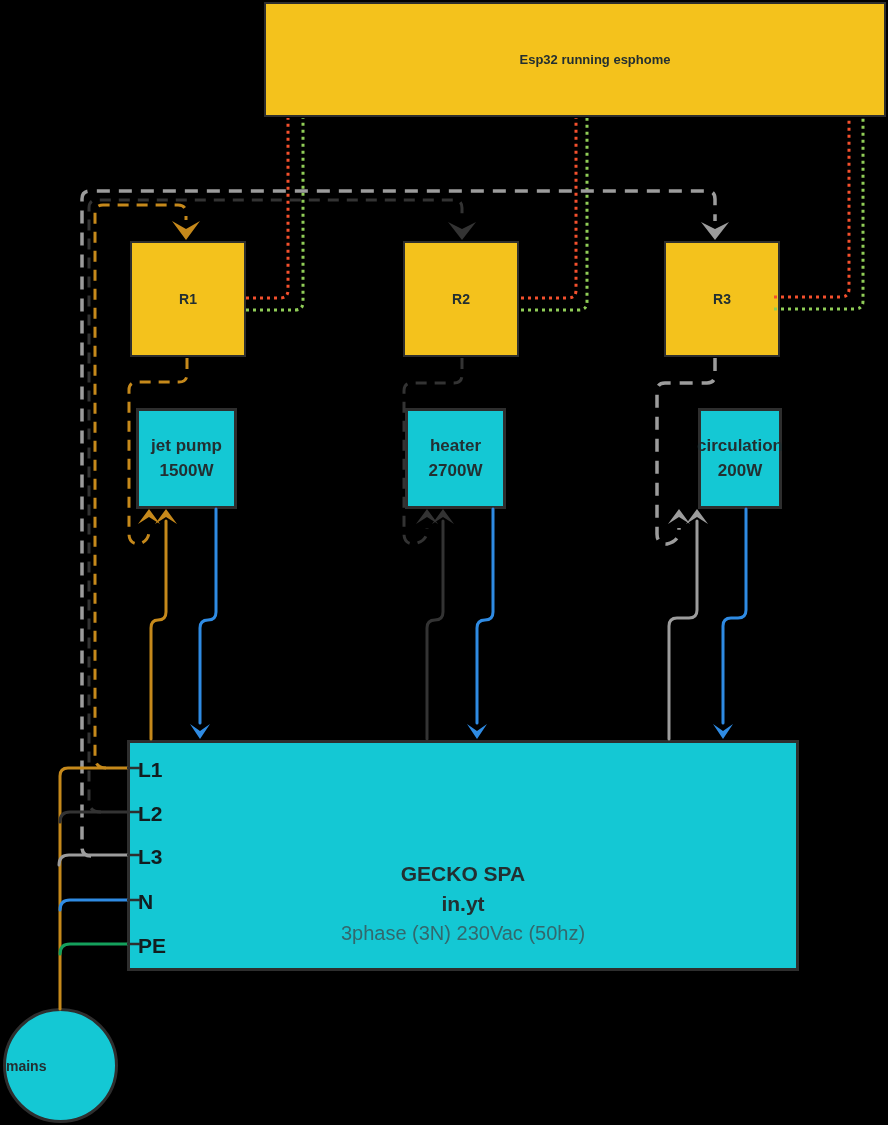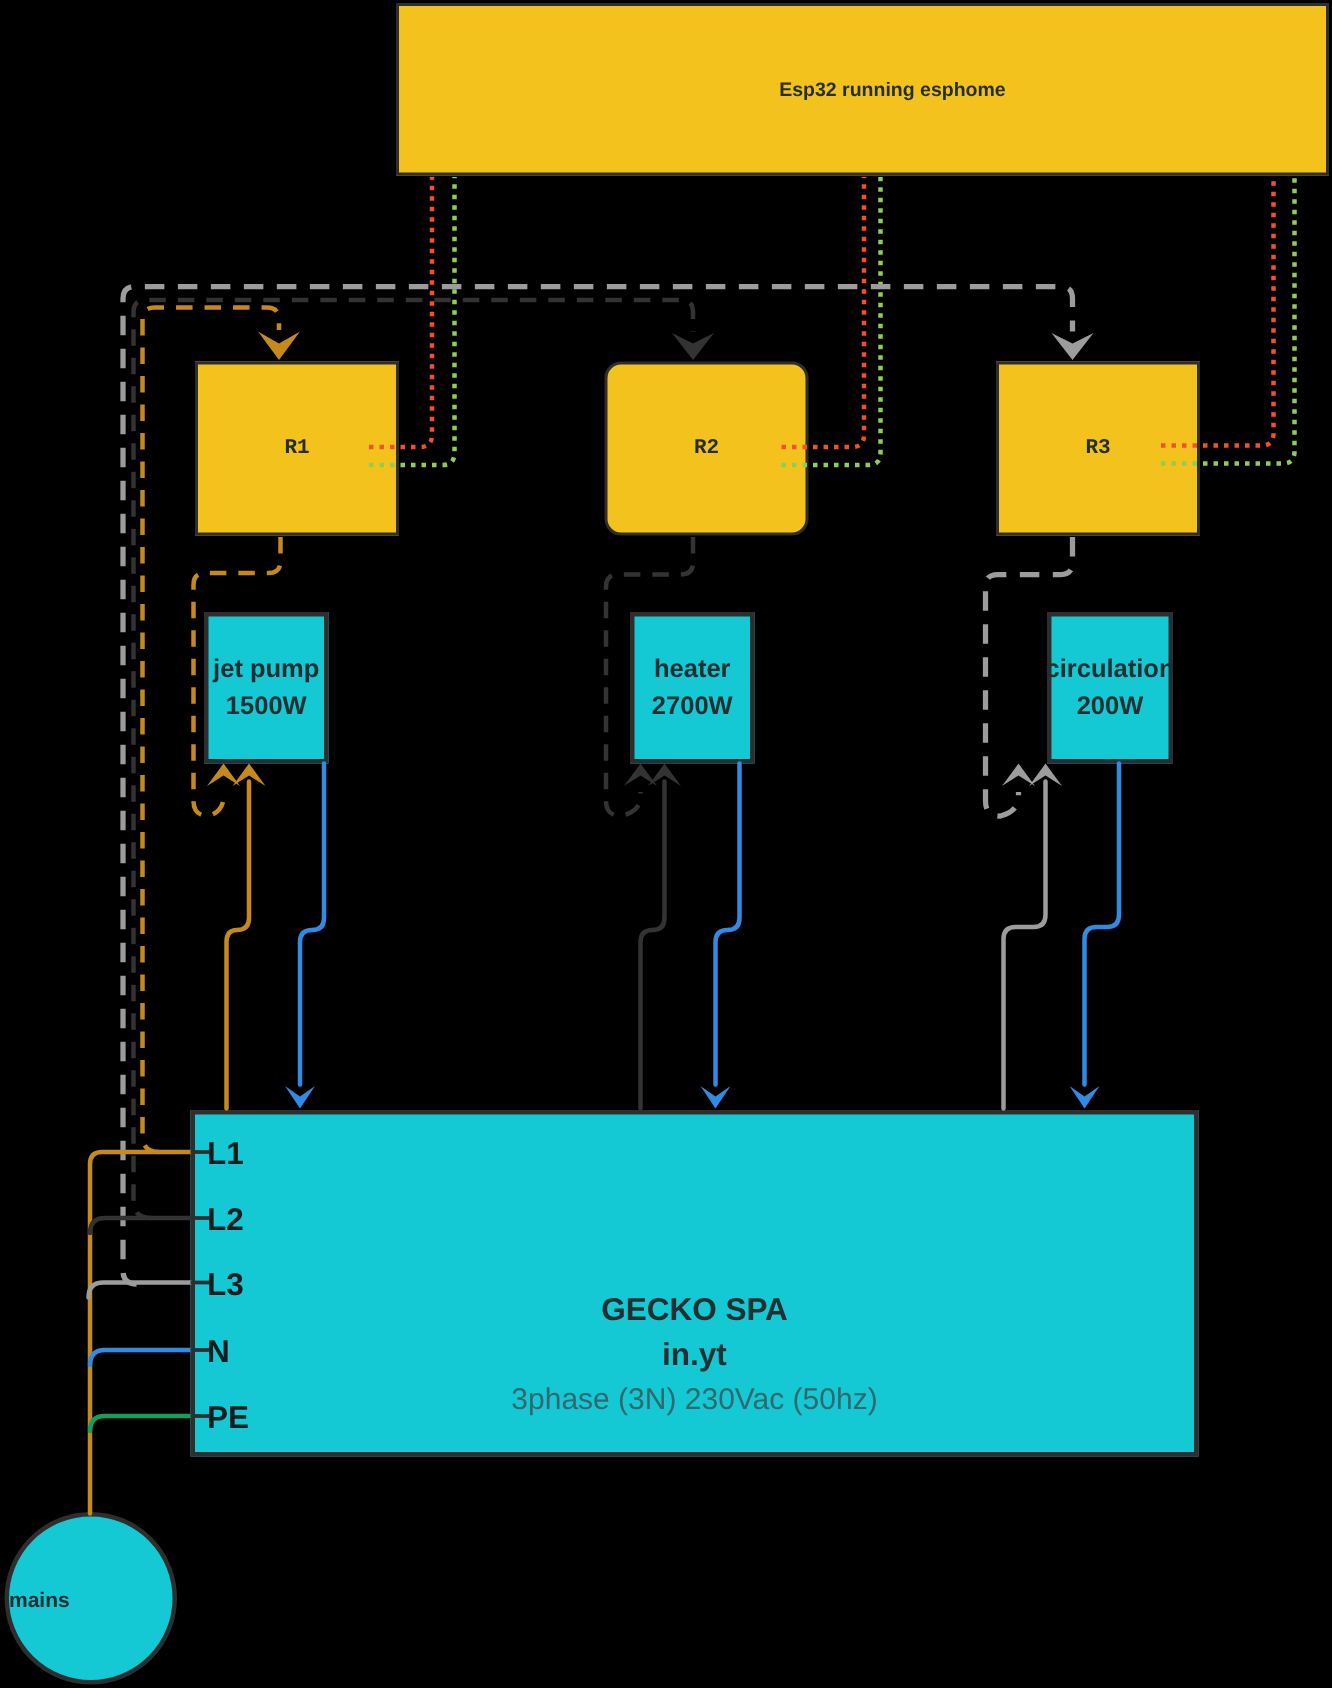--- a/index.html
+++ b/index.html
@@ -21,27 +21,27 @@
   html,body{background:#000;}
   body{font-family:"Liberation Sans","DejaVu Sans",sans-serif;}
   #stage{position:relative;width:888px;height:1125px;background:var(--c-background);overflow:hidden;}
 
   .ybox{position:absolute;background:var(--c-box-yellow);border:2px solid var(--c-border);
         display:flex;align-items:center;justify-content:center;color:var(--c-text-dark);font-weight:bold;}
   .cbox{position:absolute;background:var(--c-box-cyan);border:3px solid var(--c-border);
         display:flex;flex-direction:column;align-items:center;justify-content:center;
         color:var(--c-text-dark);font-weight:bold;text-align:center;}
   #esp-box{left:264px;top:2px;width:622px;height:115px;font-size:13px;padding-left:40px;}
-  .relay{width:136px;height:116px;top:241px;font-size:14px;font-family:Liberation Mono, monospace;}
+  .relay{width:116px;height:116px;top:241px;font-size:14px;}
   #relay-r1{left:130px;}
-  #relay-r2{left:403px;border-radius:11px;}
+  #relay-r2{left:403px;}
   #relay-r3{left:664px;}
-  .load{width:83px;height:101px;top:408px;font-size:17px;line-height:1.45;}
+  .load{width:101px;height:101px;top:408px;font-size:17px;line-height:1.45;}
   #load-jet-pump{left:136px;}
-  #load-heater{left:420px;}
+  #load-heater{left:405px;}
   #load-circulation{left:698px;width:84px;}
 
   #spa-box{position:absolute;left:127px;top:740px;width:672px;height:231px;
            background:var(--c-box-cyan);border:3px solid var(--c-border);}
   #spa-center{position:absolute;left:0;top:72px;width:100%;text-align:center;color:var(--c-text-dark);margin-top:44px;}
   #spa-title{font-size:21px;font-weight:bold;line-height:30px;}
   #spa-model{font-size:21px;font-weight:bold;line-height:30px;}
   #spa-spec{font-size:20px;font-weight:normal;color:var(--c-text-muted);line-height:29px;}
   .terminal{position:absolute;left:8px;font-size:21px;font-weight:bold;color:#121d1f;line-height:20px;}
   #terminal-l1{top:17px;}

